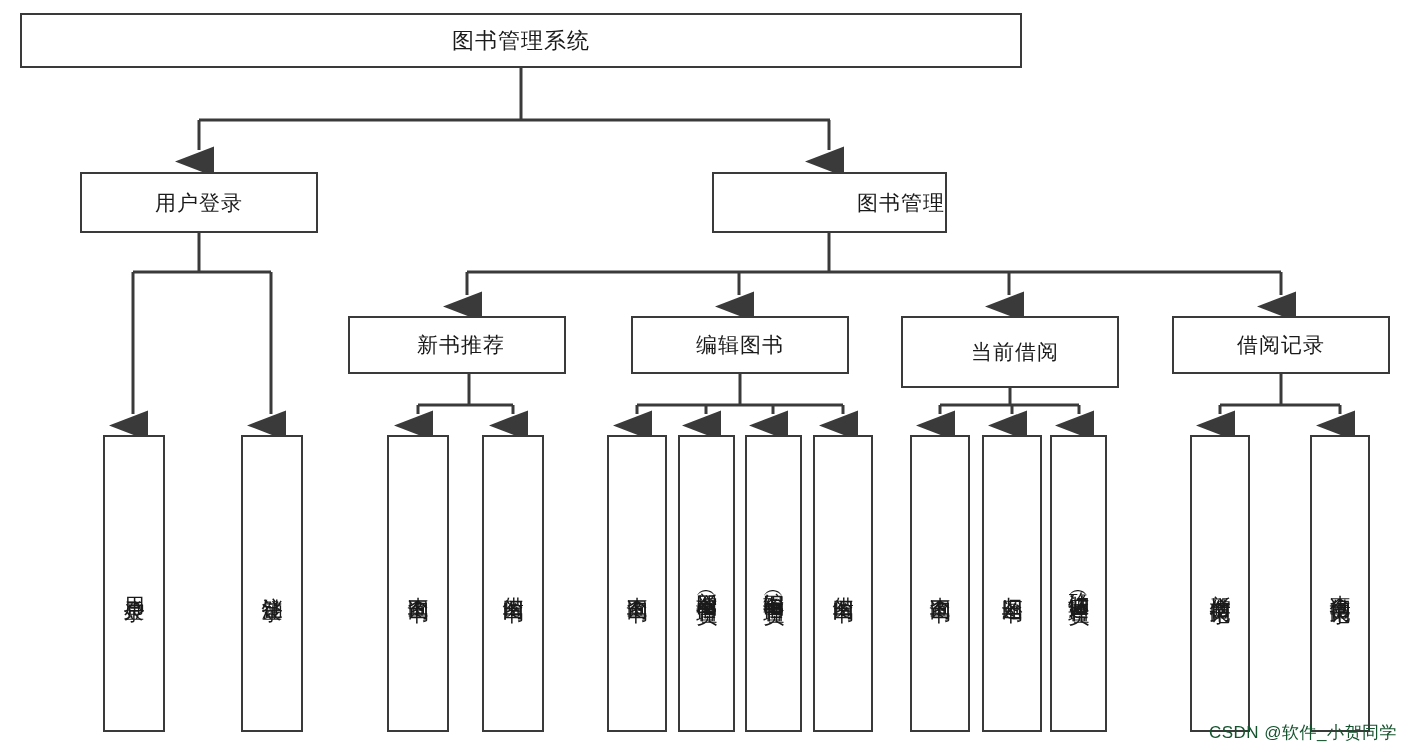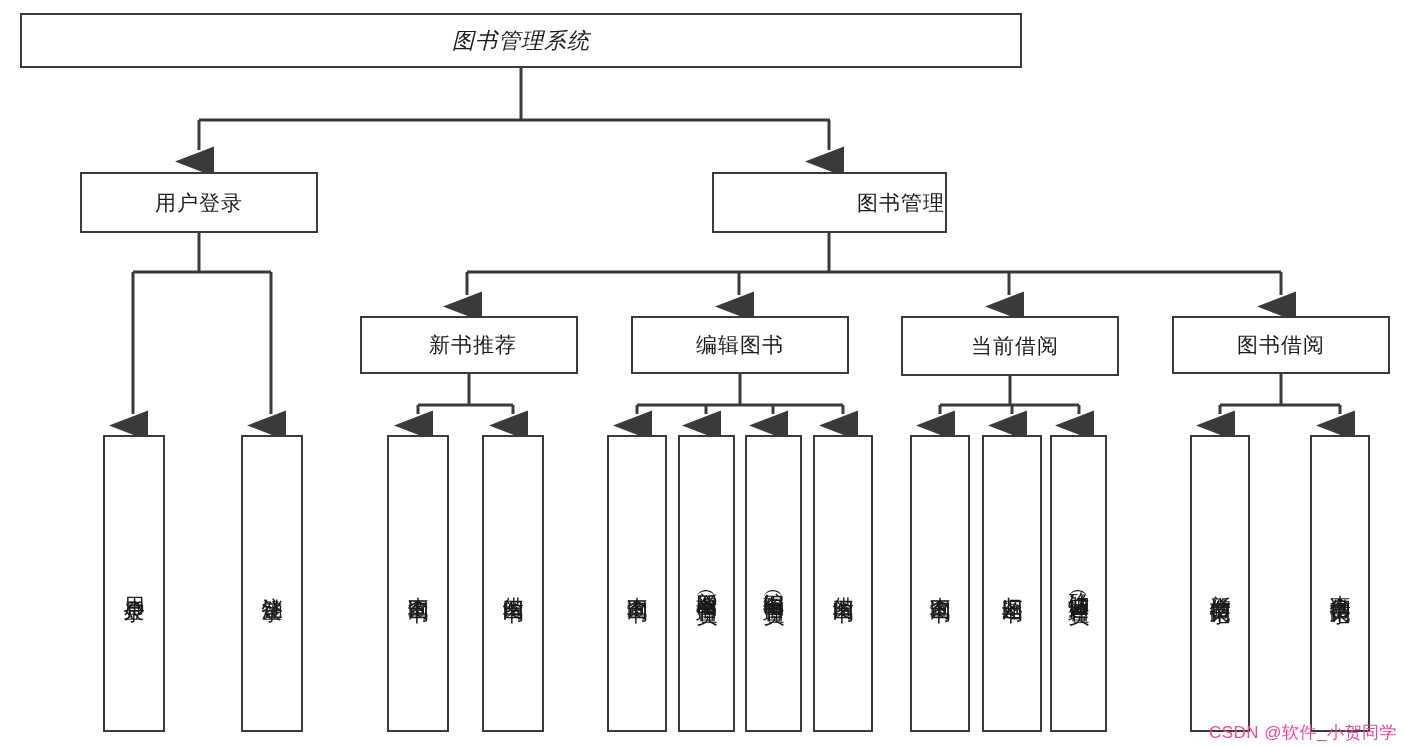--- a/index.html
+++ b/index.html
@@ -54,21 +54,21 @@
     display: block;
   }
   .node.top {
     font-size: 22px;
   }
   #watermark {
     position: absolute;
     right: 8px;
     bottom: 3px;
     font-size: 17px;
-    color: #ec4899;
+    color: #14532d;
     letter-spacing: 0.5px;
     white-space: nowrap;
     pointer-events: none;
   }
 </style>
 </head>
 <body>
 
 <div id="canvas">
 
@@ -116,42 +116,42 @@
       <path d="M1012,405 L1012,414" marker-end="url(#arrow)"></path>
       <path d="M1079,405 L1079,414" marker-end="url(#arrow)"></path>
 
       <path d="M1281,374 L1281,405"></path>
       <path d="M1220,405 L1340,405"></path>
       <path d="M1220,405 L1220,414" marker-end="url(#arrow)"></path>
       <path d="M1340,405 L1340,414" marker-end="url(#arrow)"></path>
     </g>
   </svg>
 
-  <div class="node horiz top" style="left:20px; top:13px; width:1002px; height:55px;font-style:italic;">
+  <div class="node horiz top" style="left:20px; top:13px; width:1002px; height:55px;">
     <span class="label">图书管理系统</span>
   </div>
 
   <div class="node horiz" style="left:80px; top:172px; width:238px; height:61px;">
     <span class="label">用户登录</span>
   </div>
   <div class="node horiz" style="left:712px; top:172px; width:235px; height:61px;justify-content:flex-end;">
     <span class="label">图书管理</span>
   </div>
 
-  <div class="node horiz" style="left:360px; top:316px; width:218px; height:58px;padding-left:8px;">
+  <div class="node horiz" style="left:348px; top:316px; width:218px; height:58px;padding-left:8px;">
     <span class="label">新书推荐</span>
   </div>
   <div class="node horiz" style="left:631px; top:316px; width:218px; height:58px;">
     <span class="label">编辑图书</span>
   </div>
-  <div class="node horiz" style="left:901px; top:316px; width:218px; height:60px;padding-left:10px;">
+  <div class="node horiz" style="left:901px; top:316px; width:218px; height:72px;padding-left:10px;">
     <span class="label">当前借阅</span>
   </div>
   <div class="node horiz" style="left:1172px; top:316px; width:218px; height:58px;">
-    <span class="label">图书借阅</span>
+    <span class="label">借阅记录</span>
   </div>
 
   <div class="node vert" style="left:103px; top:435px; width:62px; height:297px;">
     <span class="label">用户登录</span>
   </div>
   <div class="node vert" style="left:241px; top:435px; width:62px; height:297px;">
     <span class="label">注销登录</span>
   </div>
   <div class="node vert" style="left:387px; top:435px; width:62px; height:297px;">
     <span class="label">查询图书</span>

